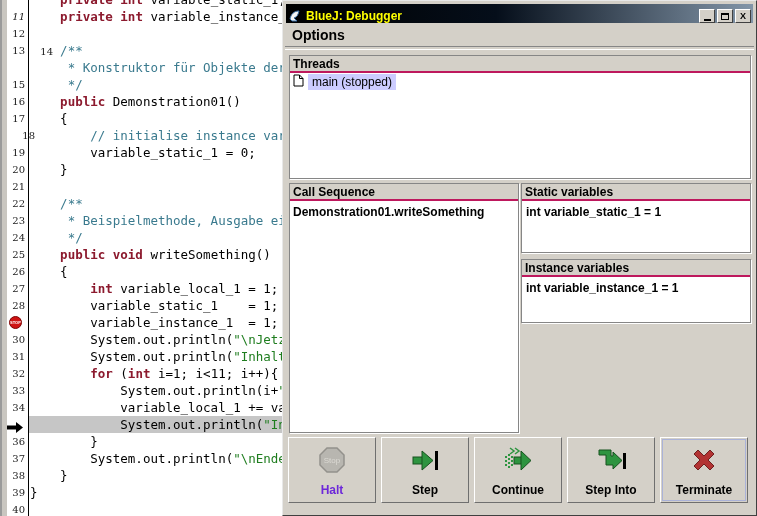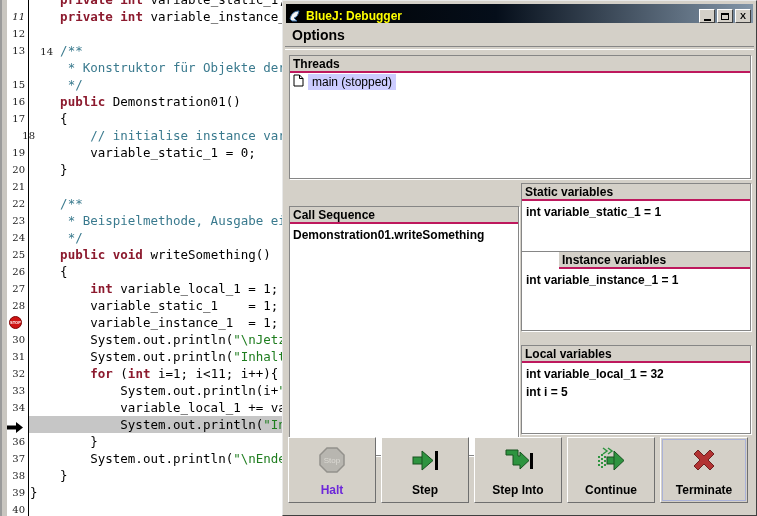--- a/index.html
+++ b/index.html
@@ -178,48 +178,41 @@
       <div class="thread-row">
         <svg width="11" height="13" viewBox="0 0 11 13">
           <path d="M1,1 h5.5 l3.5,3.5 V12 H1 Z" fill="#fff" stroke="#000" stroke-width="1"></path>
           <path d="M6.5,1 V4.5 H10" fill="none" stroke="#000" stroke-width="1"></path>
         </svg>
         <span class="thread-label">main (stopped)</span>
       </div>
     </div>
   </div>
 
-  <div class="panel" style="left:6px;top:182px;width:230px;height:250px;margin-top:23px;">
+  <div class="panel" style="left:6px;top:182px;width:230px;height:250px;">
     <div class="panel-header">Call Sequence</div>
     <div class="panel-body">
       <div class="call-item">Demonstration01.writeSomething</div>
     </div>
   </div>
 
   <div class="panel" style="left:238px;top:182px;width:230px;height:70px;">
     <div class="panel-header">Static variables</div>
     <div class="panel-body">
       <div class="var-item">int variable_static_1 = 1</div>
     </div>
   </div>
 
-  <div class="panel" style="left:238px;top:250px;width:230px;height:80px;padding-left:37px;">
+  <div class="panel" style="left:238px;top:258px;width:230px;height:64px;">
     <div class="panel-header">Instance variables</div>
     <div class="panel-body">
       <div class="var-item">int variable_instance_1 = 1</div>
     </div>
   </div>
 
-  <div class="panel" style="left:238px;top:344px;width:230px;height:89px;">
-    <div class="panel-header">Local variables</div>
-    <div class="panel-body">
-      <div class="var-item">int variable_local_1 = 32</div>
-      <div class="var-item">int i = 5</div>
-    </div>
-  </div>
 
   <div class="btnbar">
     <button class="dbg-btn disabled" disabled="">
       <span class="btn-icon">
         <svg width="30" height="30" viewBox="0 0 30 30">
           <polygon points="10,3 20,3 27,10 27,20 20,27 10,27 3,20 3,10" fill="#b8b6b0" stroke="#93918c" stroke-width="1.5"></polygon>
           <text x="15" y="18" text-anchor="middle" font-size="8" font-family="Liberation Sans, sans-serif" fill="#dcdad4">Stop</text>
         </svg>
       </span>
       <span class="btn-label">Halt</span>
@@ -227,30 +220,20 @@
 
     <button class="dbg-btn">
       <span class="btn-icon">
         <svg width="30" height="30" viewBox="0 0 30 30">
           <rect x="3" y="12" width="10" height="7" fill="#2e9440" stroke="#17521f"></rect>
           <polygon points="12,6 23,15.5 12,25" fill="#2e9440" stroke="#17521f"></polygon>
           <rect x="25" y="6" width="3" height="19" fill="#000"></rect>
         </svg>
       </span>
       <span class="btn-label">Step</span>
-    </button>
-
-    <button class="dbg-btn">
-      <span class="btn-icon">
-        <svg width="30" height="30" viewBox="0 0 30 30">
-          <polygon points="3,5 15,5 15,11 17,11 17,7 26,15.5 17,24 17,20 10,20 10,10 3,10" fill="#2e9440" stroke="#17521f"></polygon>
-          <rect x="27" y="8" width="3" height="16" fill="#000"></rect>
-        </svg>
-      </span>
-      <span class="btn-label">Step Into</span>
     </button>
 
     <button class="dbg-btn">
       <span class="btn-icon">
         <svg width="30" height="30" viewBox="0 0 30 30">
           <g fill="#2e9440">
             <rect x="2" y="11" width="2" height="2"></rect>
               <rect x="2" y="15" width="2" height="2"></rect>
               <rect x="2" y="19" width="2" height="2"></rect>
             <rect x="5" y="9" width="2" height="2"></rect>
@@ -263,20 +246,30 @@
           </g>
           <polyline points="7,3 11,6 7,9" fill="none" stroke="#2e9440" stroke-width="1.5"></polyline>
           <polyline points="12,3 16,6 12,9" fill="none" stroke="#2e9440" stroke-width="1.5"></polyline>
           <rect x="11" y="12" width="8" height="7" fill="#2e9440" stroke="#17521f"></rect>
           <polygon points="18,6 28,15.5 18,25" fill="#2e9440" stroke="#17521f"></polygon>
         </svg>
       </span>
       <span class="btn-label">Continue</span>
     </button>
 
+    <button class="dbg-btn">
+      <span class="btn-icon">
+        <svg width="30" height="30" viewBox="0 0 30 30">
+          <polygon points="3,5 15,5 15,11 17,11 17,7 26,15.5 17,24 17,20 10,20 10,10 3,10" fill="#2e9440" stroke="#17521f"></polygon>
+          <rect x="27" y="8" width="3" height="16" fill="#000"></rect>
+        </svg>
+      </span>
+      <span class="btn-label">Step Into</span>
+    </button>
+
     <button class="dbg-btn focused">
       <span class="btn-icon">
         <svg width="30" height="30" viewBox="0 0 30 30">
           <path d="M5,9 L9,5 L15,11 L21,5 L25,9 L19,15 L25,21 L21,25 L15,19 L9,25 L5,21 L11,15 Z" fill="#b23333" stroke="#6f1f1f" stroke-width="1"></path>
         </svg>
       </span>
       <span class="btn-label">Terminate</span>
     </button>
   </div>
 </div>

